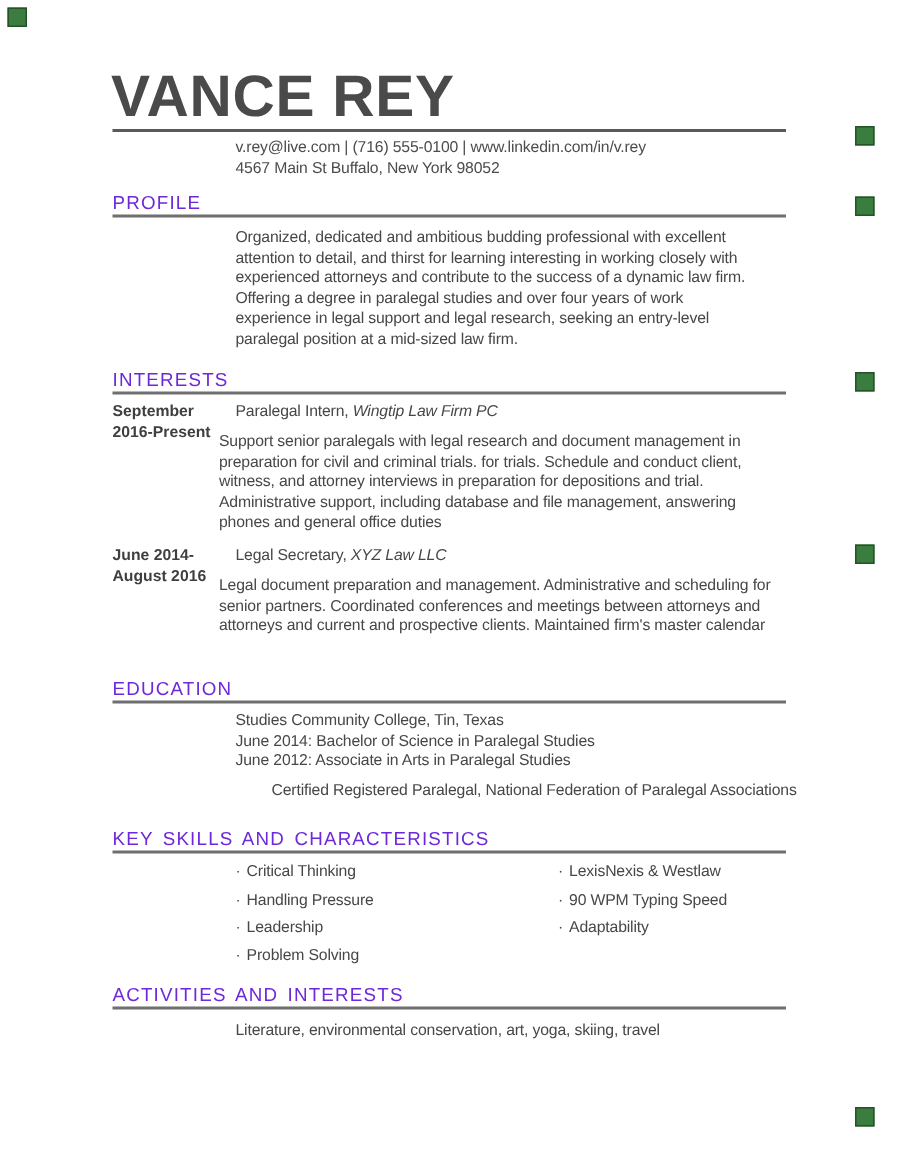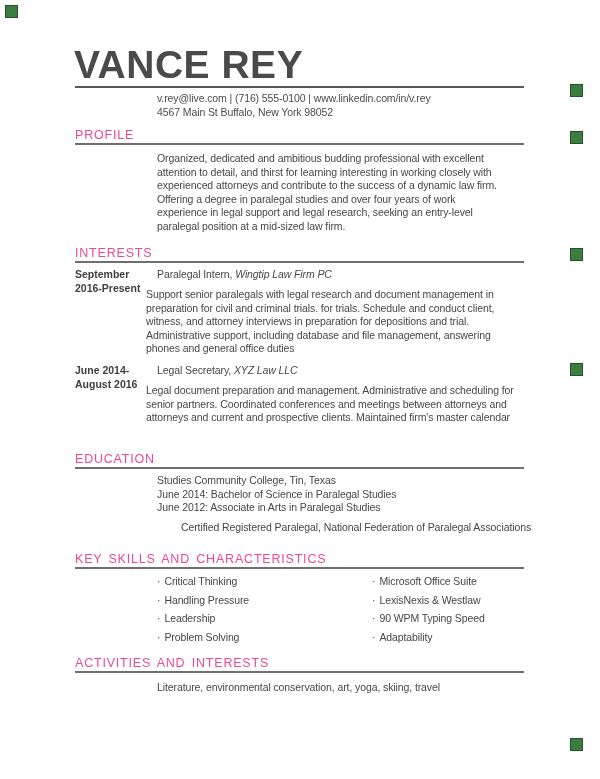--- a/index.html
+++ b/index.html
@@ -23,21 +23,21 @@
   }
   .name-rule{border-top:2px solid #5a5a5a;}
   .contact{
     left:157px;top:92px;width:380px;
     font-size:10.5px;line-height:13.5px;letter-spacing:-0.1px;
     color:#4c4c4c;white-space:nowrap;
   }
   .heading{
     left:75px;width:449px;
     font-size:12.5px;font-weight:400;letter-spacing:0.8px;word-spacing:2px;
-    color:#ec4899;
+    color:#6d28d9;
   }
   .body-text{
     font-size:10.5px;line-height:13.6px;letter-spacing:-0.1px;
     color:#474747;
   }
   .para{left:157px;width:340px;}
   .date-col{
     left:75px;width:80px;
     font-size:10.5px;font-weight:700;line-height:13.6px;
     color:#3f3f3f;
@@ -109,21 +109,20 @@
   <div class="abs heading" style="top:552px;">KEY SKILLS AND CHARACTERISTICS</div>
   <div class="abs rule" style="top:567px;"></div>
 
   <div class="abs skill-col" style="left:157px;top:572px;">
     <div class="skill-item"><span class="bullet">·</span><span>Critical Thinking</span></div>
     <div class="skill-item"><span class="bullet">·</span><span>Handling Pressure</span></div>
     <div class="skill-item"><span class="bullet">·</span><span>Leadership</span></div>
     <div class="skill-item"><span class="bullet">·</span><span>Problem Solving</span></div>
   </div>
   <div class="abs skill-col" style="left:372px;top:572px;">
-    <div class="skill-item"><span class="bullet">·</span><span>Microsoft Office Suite</span></div>
     <div class="skill-item"><span class="bullet">·</span><span>LexisNexis &amp; Westlaw</span></div>
     <div class="skill-item"><span class="bullet">·</span><span>90 WPM Typing Speed</span></div>
     <div class="skill-item"><span class="bullet">·</span><span>Adaptability</span></div>
   </div>
 
   <div class="abs heading" style="top:656px;">ACTIVITIES AND INTERESTS</div>
   <div class="abs rule" style="top:671px;"></div>
   <div class="abs body-text edu-line" style="left:157px;top:681px;width:380px;">Literature, environmental conservation, art, yoga, skiing, travel</div>
 
   <div class="marker" style="left:5px;top:5px;"></div>

